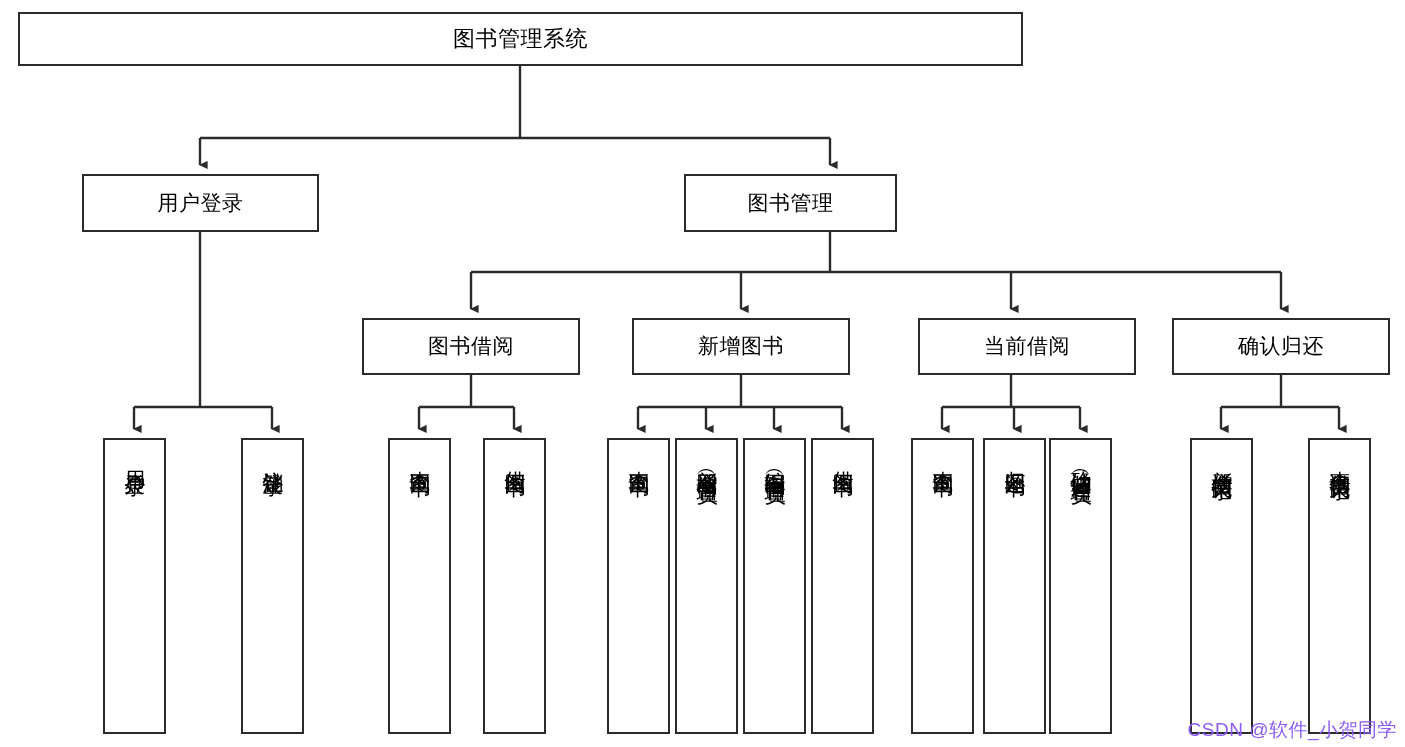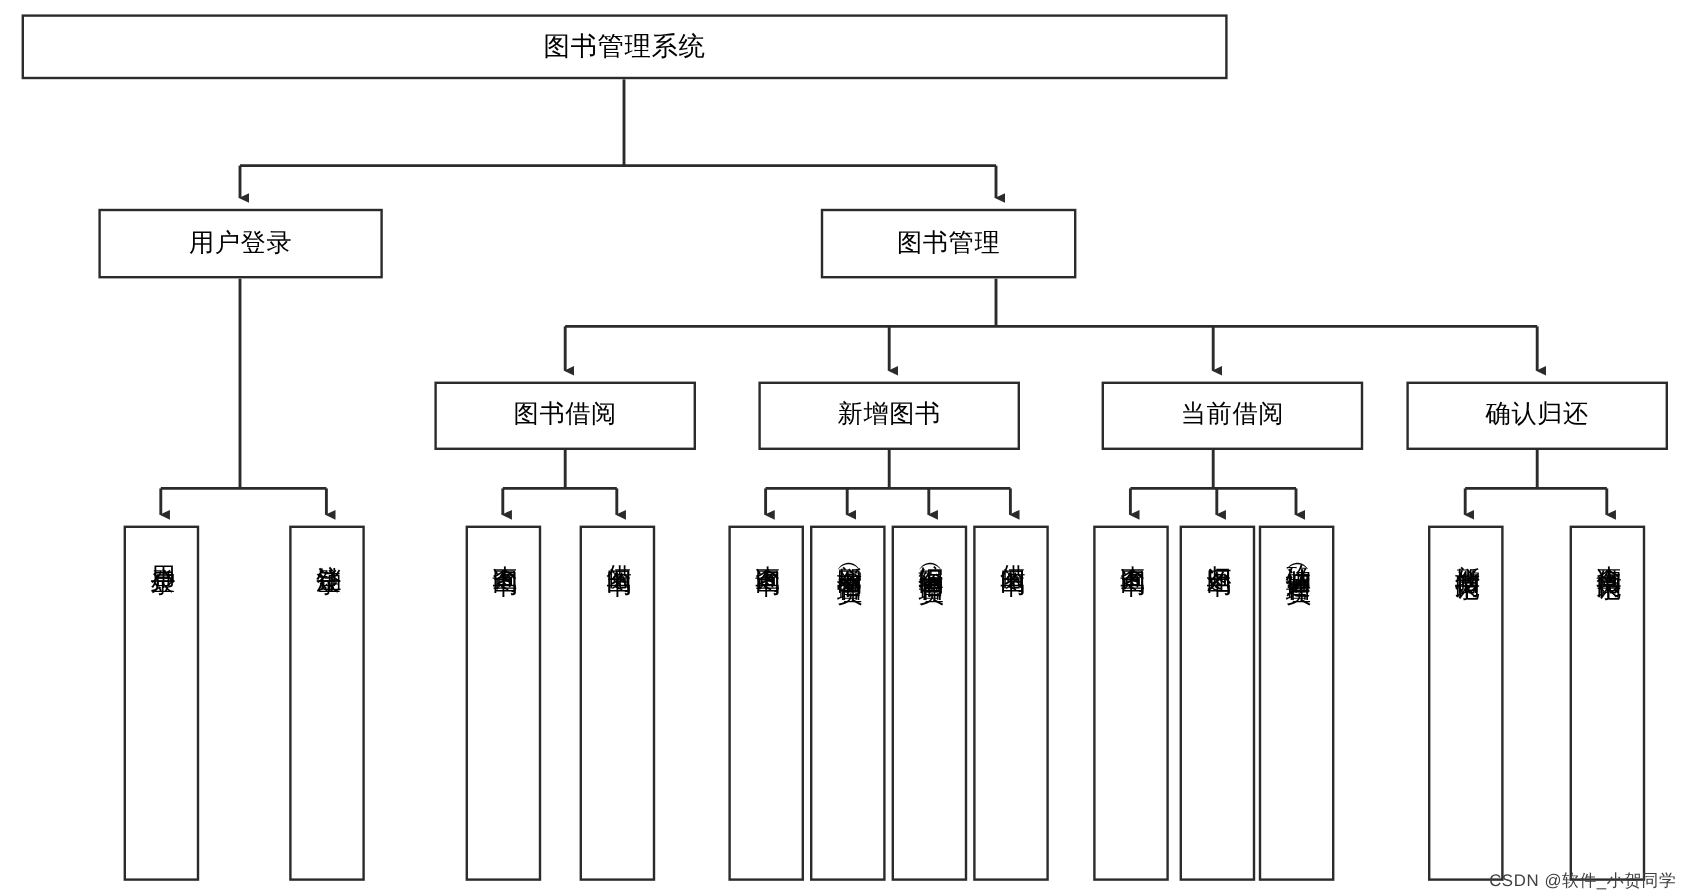--- a/index.html
+++ b/index.html
@@ -55,22 +55,22 @@
     text-orientation: upright;
     font-size: 21px;
     line-height: 1.28;
     letter-spacing: 2px;
     white-space: nowrap;
   }
   #watermark {
     position: absolute;
     right: 8px;
     bottom: 4px;
-    font-size: 14px;
-    color: #404040;
+    font-size: 19px;
+    color: #8b5cf6;
     letter-spacing: 0.5px;
     z-index: 5;
     white-space: nowrap;
   }
 </style>
 </head>
 <body>
 
 <div id="canvas">
 

